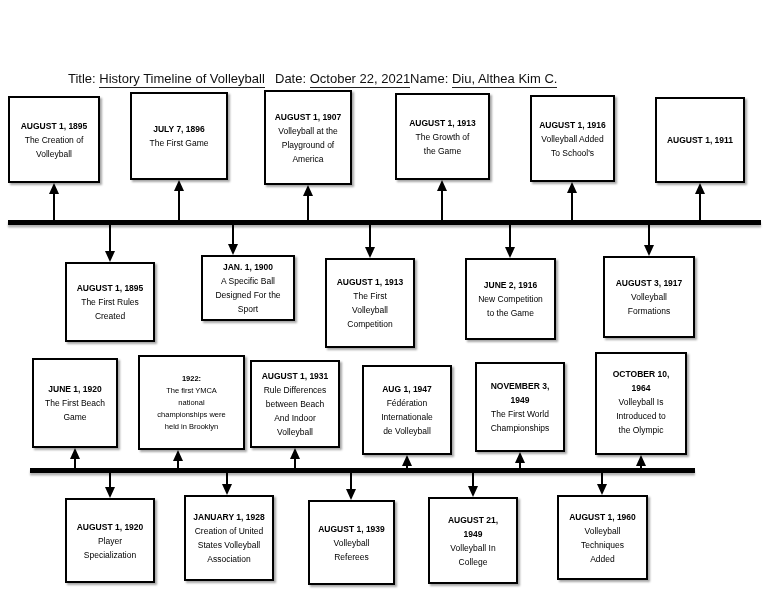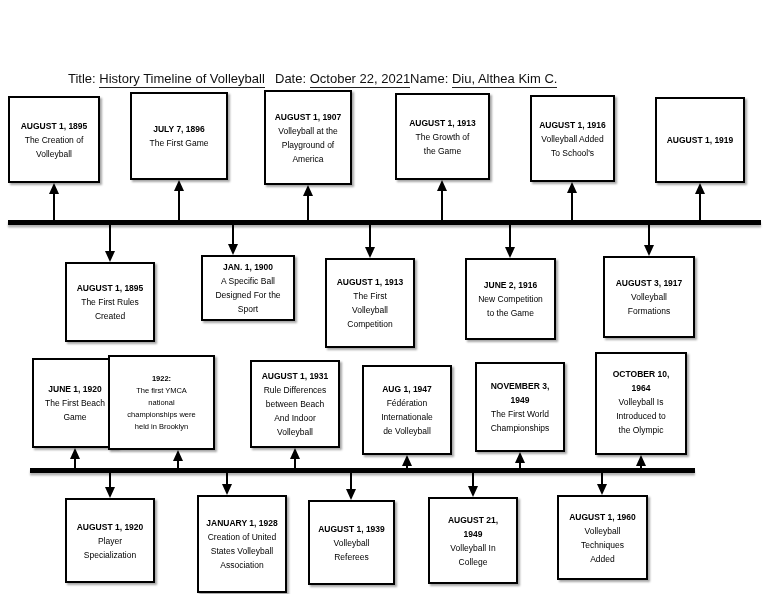--- a/index.html
+++ b/index.html
@@ -68,21 +68,21 @@
   <span class="date">AUGUST 1, 1913</span>
   <span class="desc">The Growth of
 the Game</span>
 </div>
 <div class="box" style="left:530px;top:95px;width:85px;height:87px;">
   <span class="date">AUGUST 1, 1916</span>
   <span class="desc">Volleyball Added
 To School's</span>
 </div>
 <div class="box" style="left:655px;top:97px;width:90px;height:86px;">
-  <span class="date">AUGUST 1, 1919</span>
+  <span class="date">AUGUST 1, 1911</span>
 </div>
 
 <div class="arrow up" style="left:48px;top:183px;height:37px;">
     <div class="head"></div>
     <div class="stem"></div>
   </div>
 <div class="arrow up" style="left:173px;top:180px;height:40px;">
     <div class="head"></div>
     <div class="stem"></div>
   </div>
@@ -150,21 +150,21 @@
   <span class="date">AUGUST 3, 1917</span>
   <span class="desc">Volleyball
 Formations</span>
 </div>
 
 <div class="box" style="left:32px;top:358px;width:86px;height:90px;">
   <span class="date">JUNE 1, 1920</span>
   <span class="desc">The First Beach
 Game</span>
 </div>
-<div class="box small" style="left:108px;top:355px;width:107px;height:95px;">
+<div class="box small" style="left:138px;top:355px;width:107px;height:95px;">
   <span class="date">1922:</span>
   <span class="desc">The first YMCA
 national
 championships were
 held in Brooklyn</span>
 </div>
 <div class="box" style="left:250px;top:360px;width:90px;height:88px;">
   <span class="date">AUGUST 1, 1931</span>
   <span class="desc">Rule Differences
 between Beach
@@ -236,21 +236,21 @@
 <div class="arrow down" style="left:596px;top:471px;height:24px;">
     <div class="stem"></div>
     <div class="head"></div>
   </div>
 
 <div class="box" style="left:65px;top:498px;width:90px;height:85px;">
   <span class="date">AUGUST 1, 1920</span>
   <span class="desc">Player
 Specialization</span>
 </div>
-<div class="box" style="left:197px;top:495px;width:90px;height:98px;">
+<div class="box" style="left:184px;top:495px;width:90px;height:86px;">
   <span class="date">JANUARY 1, 1928</span>
   <span class="desc">Creation of United
 States Volleyball
 Association</span>
 </div>
 <div class="box" style="left:308px;top:500px;width:87px;height:85px;">
   <span class="date">AUGUST 1, 1939</span>
   <span class="desc">Volleyball
 Referees</span>
 </div>

